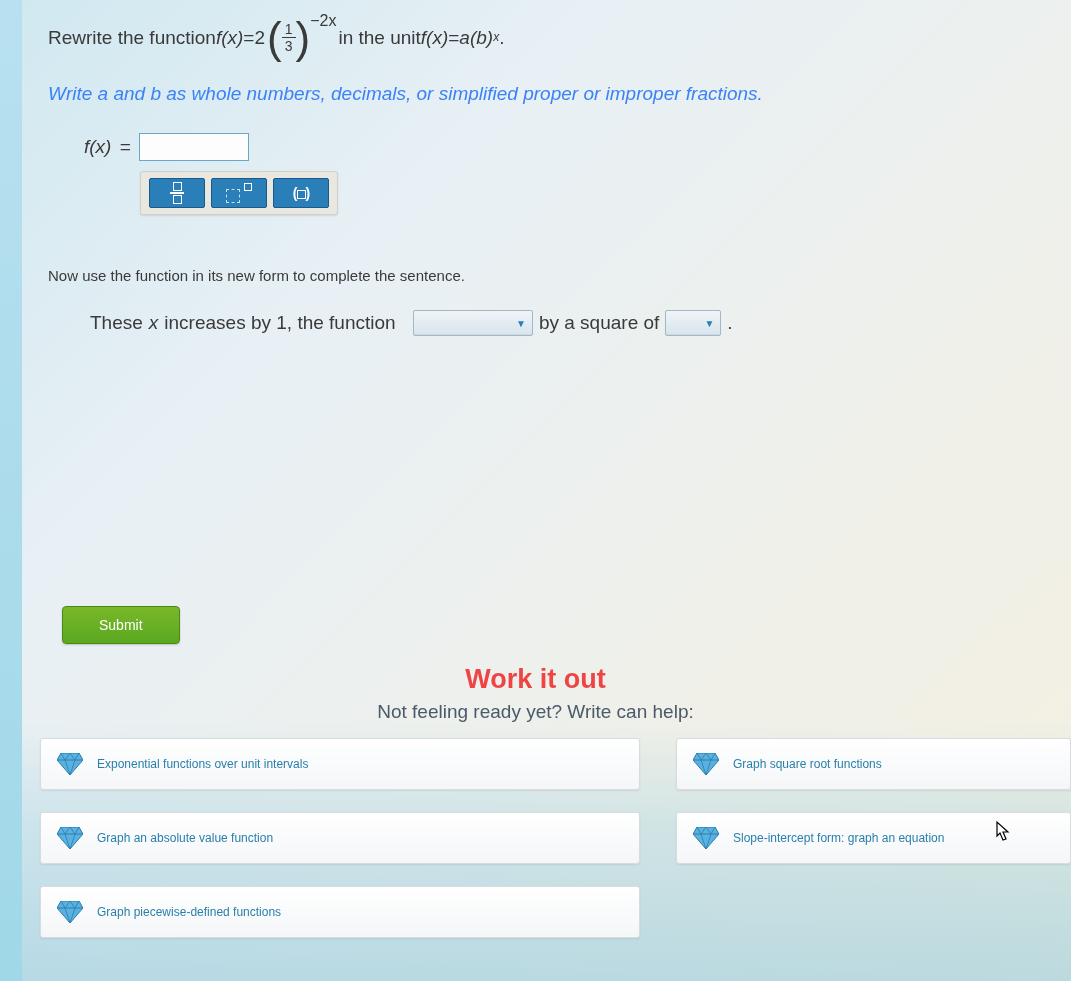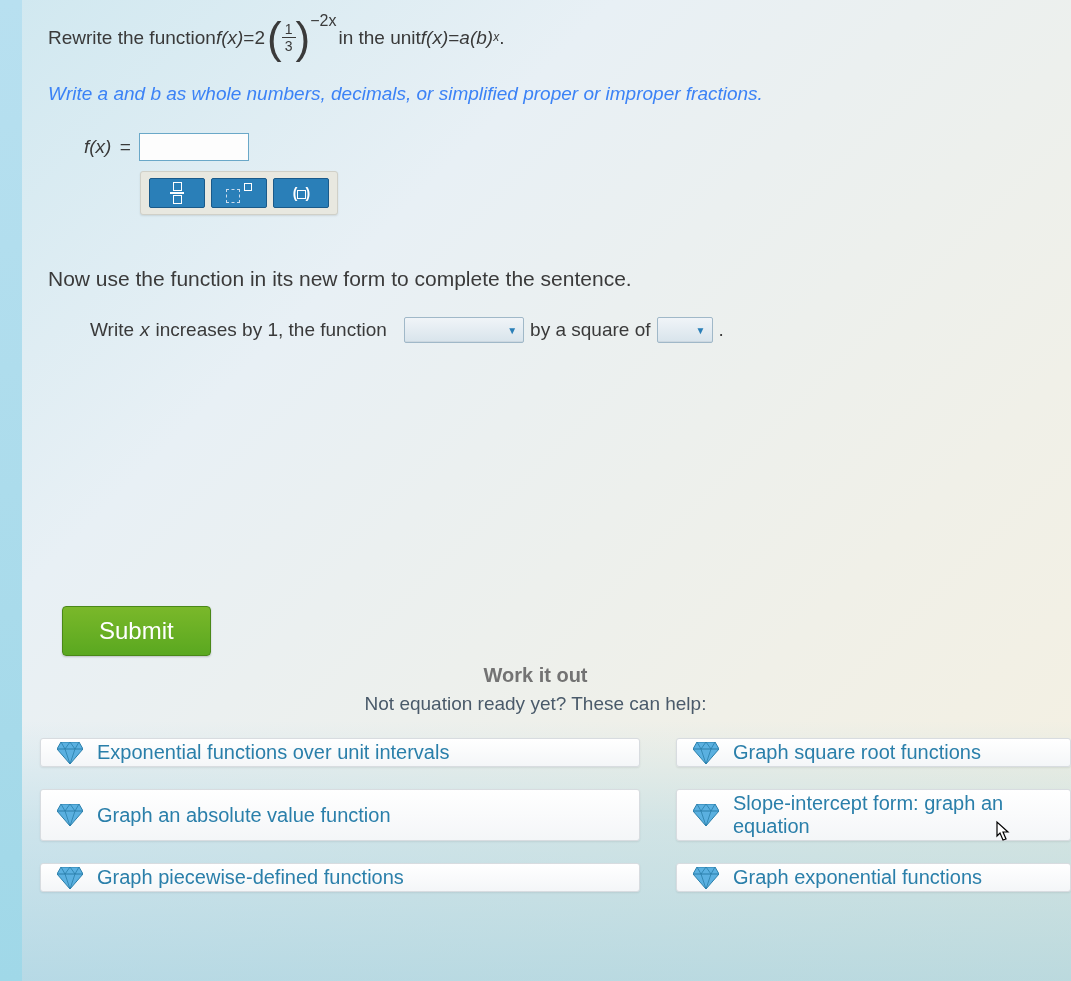--- a/index.html
+++ b/index.html
@@ -65,59 +65,59 @@
   }
   .tool-frac { display:flex; flex-direction: column; align-items:center; gap:1px; }
   .tool-frac .sq { width:9px; height:9px; border:1.5px solid #fff; }
   .tool-frac .bar { width:14px; height:1.5px; background:#fff; }
   .tool-exp { position: relative; width: 26px; height: 20px; }
   .tool-exp .base { position:absolute; left:0; bottom:0; width:14px; height:14px; border:1.5px dashed #cde; }
   .tool-exp .sup { position:absolute; right:0; top:0; width:8px; height:8px; border:1.5px solid #fff; }
   .tool-paren { font-weight: bold; font-size: 14px; letter-spacing: -1px; }
   .tool-paren .sq2 { display:inline-block; width:9px; height:9px; border:1.5px solid #fff; vertical-align: middle; }
 
-  .sentence-prompt { margin-top: 52px; font-size: 21px; color: #3a3a3a; }
+  .sentence-prompt { margin-top: 52px; font-size: 15px; color: #3a3a3a; }
   .sentence-row {
     margin-top: 26px; margin-left: 42px; font-size: 19px; color: #3a3a3a;
     display: flex; align-items: center; flex-wrap: wrap; gap: 6px;
   }
   .ital { font-style: italic; }
   .dropdown {
     display: inline-flex; align-items: center; justify-content: flex-end;
     min-width: 120px; height: 26px; padding: 0 6px 0 10px;
     background: linear-gradient(180deg, #f0f4f8 0%, #d8e4ec 100%);
     border: 1px solid #a0b8c8; border-radius: 2px; cursor: pointer;
     box-shadow: inset 0 -1px 0 rgba(0,0,0,0.05);
   }
   .dropdown.small { min-width: 56px; }
   .dd-caret { color: #2a7fb8; font-size: 10px; }
 
   .submit-btn {
     position: absolute; left: 62px; top: 606px;
     background: linear-gradient(180deg, #7ab82a 0%, #5aa820 100%);
     border: 1px solid #4a8818; border-radius: 4px;
-    color: #fff; font-size: 24px; padding: 10px 36px; cursor: pointer;
+    color: #fff; font-size: 14px; padding: 10px 36px; cursor: pointer;
     box-shadow: 0 1px 2px rgba(0,0,0,0.2);
   }
 
   .workout {
     position: absolute; left: 0; right: 0; top: 664px; text-align: center;
   }
-  .workout-title { color: #737373; font-weight: bold; font-size: 20px; }
+  .workout-title { color: #ef4444; font-weight: bold; font-size: 27px; }
   .workout-sub { color: #4a5a6a; font-size: 19px; margin-top: 6px; }
 
   .cards {
     position: absolute; left: 40px; right: 0; top: 738px;
     display: grid; grid-template-columns: 600px 1fr; gap: 22px 36px;
   }
   .card {
     background: linear-gradient(180deg, #ffffff 0%, #f4f6f8 100%);
     border: 1px solid #d8dce0; border-radius: 3px;
-    padding: 2px 16px; display: flex; align-items: center; gap: 14px;
-    color: #2a7faa; font-size: 20px; cursor: pointer;
+    padding: 14px 16px; display: flex; align-items: center; gap: 14px;
+    color: #2a7faa; font-size: 12px; cursor: pointer;
     box-shadow: 0 1px 2px rgba(0,0,0,0.08);
   }
   .gem {
     width: 26px; height: 22px; position: relative; flex-shrink: 0;
   }
   .gem svg { width: 100%; height: 100%; }
 
   .cursor-pointer-icon {
     position: absolute; left: 990px; top: 820px; font-size: 22px; color: #222;
     z-index: 10; pointer-events: none;
@@ -183,21 +183,21 @@
       </div>
       <div class="tool-btn" title="parentheses">
         <span class="tool-paren">(<span class="sq2"></span>)</span>
       </div>
     </div>
   </div>
 
   <div class="sentence-prompt">Now use the function in its new form to complete the sentence.</div>
 
   <div class="sentence-row">
-    <span>Write </span>
+    <span>These </span>
     <span class="ital">x</span>
     <span> increases by 1, the function</span>
     <span>&nbsp;</span>
     <div class="dropdown">
       <span></span>
       <span class="dd-caret">▼</span>
     </div>
     <span>by a square of</span>
     <div class="dropdown small">
       <span></span>
@@ -205,21 +205,21 @@
     </div>
     <span>.</span>
   </div>
 
 </div>
 
 <button class="submit-btn">Submit</button>
 
 <div class="workout">
   <div class="workout-title">Work it out</div>
-  <div class="workout-sub">Not equation ready yet? These can help:</div>
+  <div class="workout-sub">Not feeling ready yet? Write can help:</div>
 </div>
 
 <div class="cards">
   <div class="card">
     <span class="gem">
       <svg viewBox="0 0 26 22">
           <polygon points="4,0 22,0 26,7 13,22 0,7" fill="#5ab0e0" stroke="#2a7faa" stroke-width="1"></polygon>
           <polyline points="0,7 26,7" stroke="#2a7faa" stroke-width="1" fill="none"></polyline>
           <polyline points="4,0 8,7 13,22 18,7 22,0" stroke="#2a7faa" stroke-width="0.8" fill="none"></polyline>
           <polyline points="8,7 13,0 18,7" stroke="#2a7faa" stroke-width="0.8" fill="none"></polyline>
@@ -263,31 +263,20 @@
   <div class="card">
     <span class="gem">
       <svg viewBox="0 0 26 22">
           <polygon points="4,0 22,0 26,7 13,22 0,7" fill="#5ab0e0" stroke="#2a7faa" stroke-width="1"></polygon>
           <polyline points="0,7 26,7" stroke="#2a7faa" stroke-width="1" fill="none"></polyline>
           <polyline points="4,0 8,7 13,22 18,7 22,0" stroke="#2a7faa" stroke-width="0.8" fill="none"></polyline>
           <polyline points="8,7 13,0 18,7" stroke="#2a7faa" stroke-width="0.8" fill="none"></polyline>
         </svg>
     </span>
     <span>Graph piecewise-defined functions</span>
-  </div>
-  <div class="card">
-    <span class="gem">
-      <svg viewBox="0 0 26 22">
-          <polygon points="4,0 22,0 26,7 13,22 0,7" fill="#5ab0e0" stroke="#2a7faa" stroke-width="1"></polygon>
-          <polyline points="0,7 26,7" stroke="#2a7faa" stroke-width="1" fill="none"></polyline>
-          <polyline points="4,0 8,7 13,22 18,7 22,0" stroke="#2a7faa" stroke-width="0.8" fill="none"></polyline>
-          <polyline points="8,7 13,0 18,7" stroke="#2a7faa" stroke-width="0.8" fill="none"></polyline>
-        </svg>
-    </span>
-    <span>Graph exponential functions</span>
   </div>
 </div>
 
 <div class="cursor-pointer-icon">
   <svg width="22" height="26" viewBox="0 0 22 26">
     <path d="M7 2 L7 16 L10 13 L13 20 L16 19 L13 12 L18 12 Z" fill="#fff" stroke="#000" stroke-width="1.2"></path>
   </svg>
 </div>
 
 </body></html>

